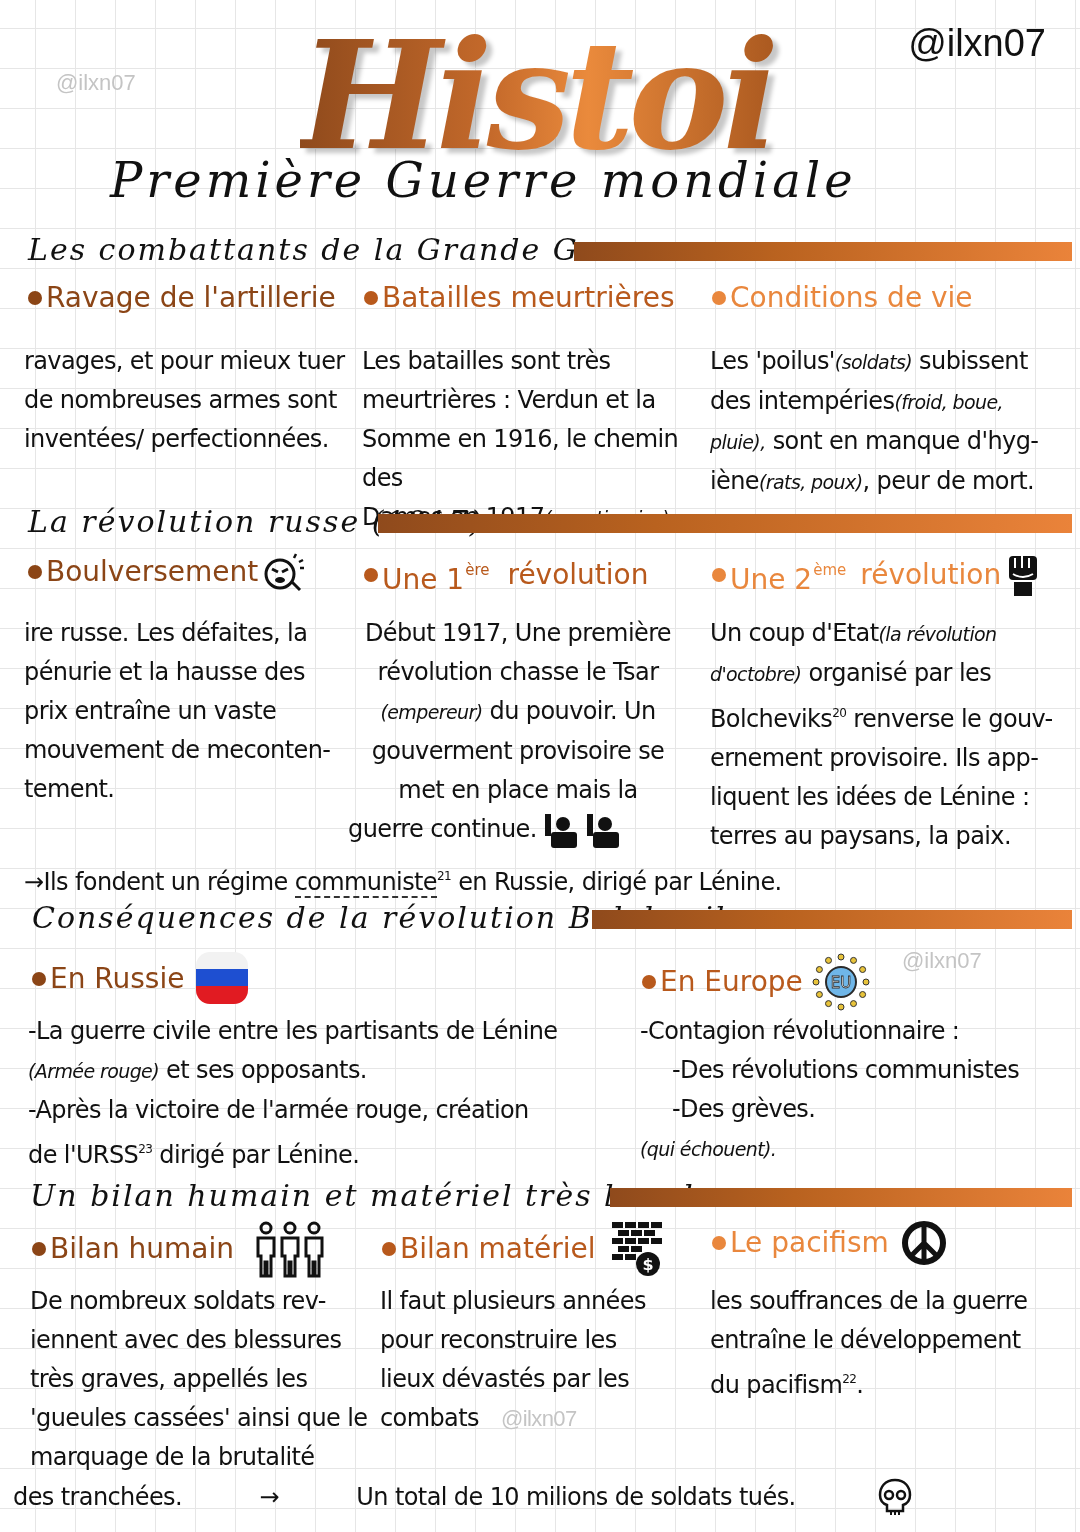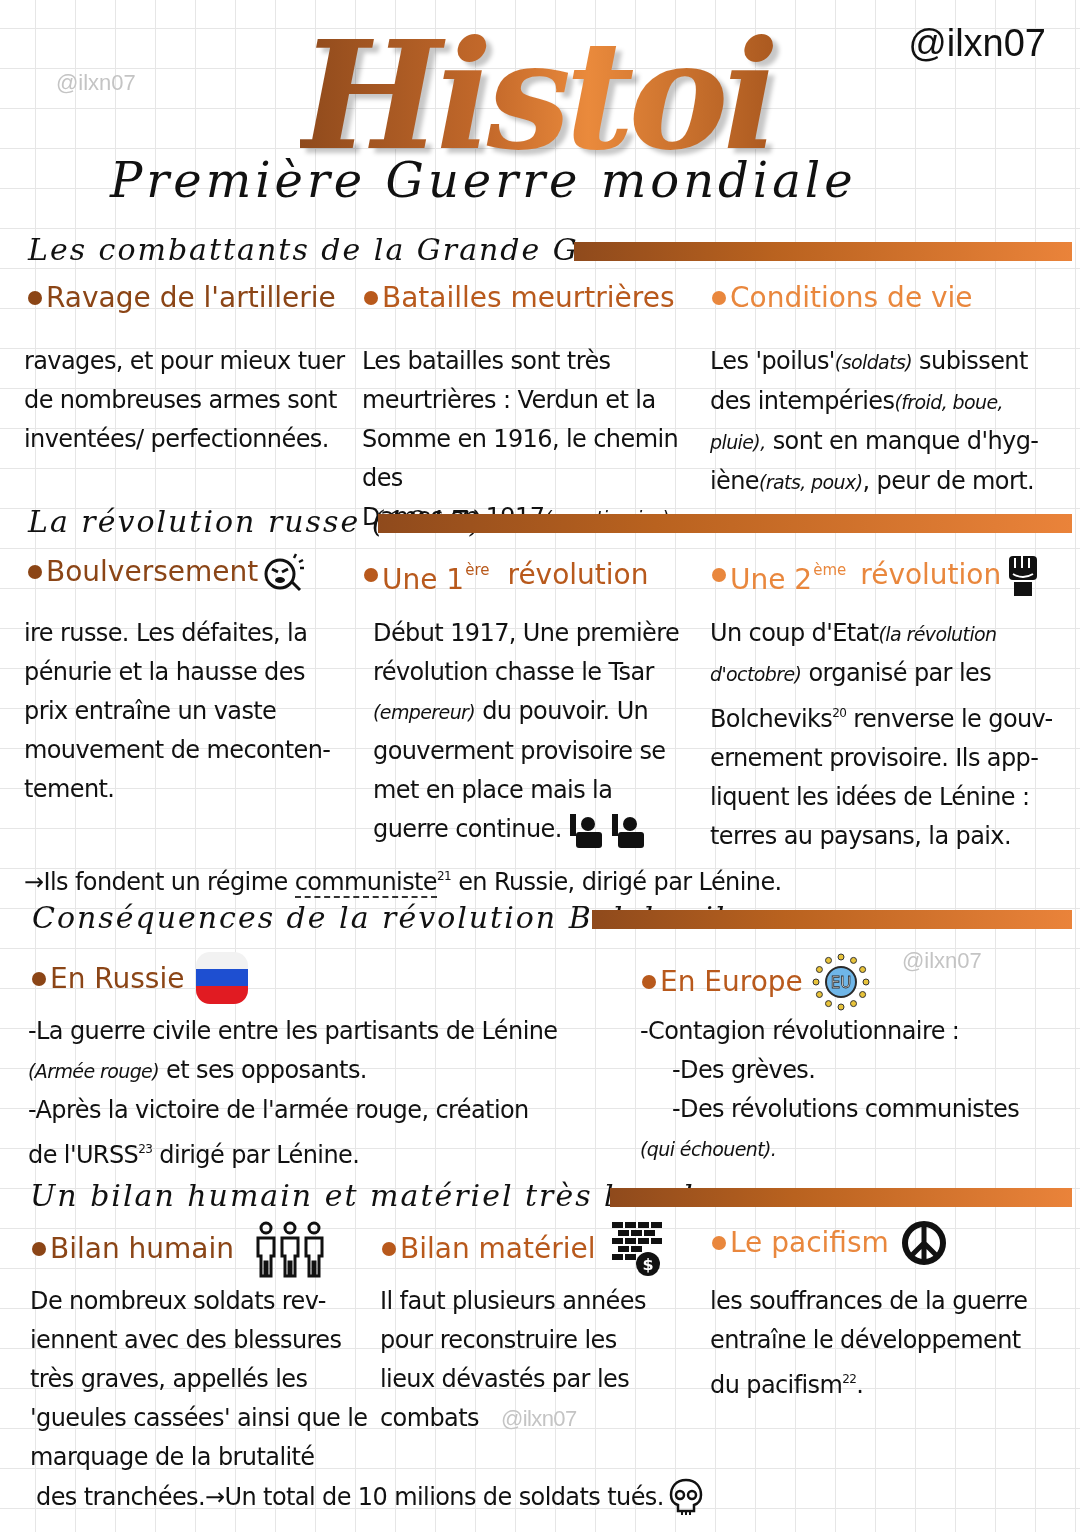--- a/index.html
+++ b/index.html
@@ -151,21 +151,21 @@
   </span>
 </div>
 
 <div class="abs body" style="left:24px;top:614px;width:330px;">
   <div>ire russe. Les défaites, la</div>
   <div>pénurie et la hausse des</div>
   <div>prix entraîne un vaste</div>
   <div>mouvement de meconten-</div>
   <div>tement.</div>
 </div>
-<div class="abs body" style="left:373px;top:614px;width:340px;">
+<div class="abs body" style="left:348px;top:614px;width:340px;text-align:center;">
   <div>Début 1917, Une première</div>
   <div>révolution chasse le Tsar</div>
   <div><span class="it">(empereur)</span><span> du pouvoir. Un</span></div>
   <div>gouverment provisoire se</div>
   <div>met en place mais la</div>
   <div style="display:flex;align-items:center;gap:6px;">
     <span>guerre continue.</span>
     <span class="icon">
       <svg width="88" height="36" viewBox="0 0 88 36">
           <g fill="#111">
@@ -241,22 +241,22 @@
 <div class="abs watermark" style="left:902px;top:948px;">@ilxn07</div>
 
 <div class="abs body" style="left:28px;top:1012px;width:600px;">
   <div>-La guerre civile entre les partisants de Lénine</div>
   <div><span class="it">(Armée rouge)</span><span> et ses opposants.</span></div>
   <div>-Après la victoire de l'armée rouge, création</div>
   <div><span>de l'URSS</span><sup>23</sup><span> dirigé par Lénine.</span></div>
 </div>
 <div class="abs body" style="left:640px;top:1012px;width:430px;">
   <div>-Contagion révolutionnaire :</div>
+  <div class="indent">-Des révolutions communistes</div>
   <div class="indent">-Des grèves.</div>
-  <div class="indent">-Des révolutions communistes</div>
   <div><span class="it">(qui échouent).</span></div>
 </div>
 
 <div class="abs sec-title" style="left:30px;top:1178px;">Un bilan humain et matériel très lourd</div>
 <div class="abs sec-bar" style="left:610px;top:1188px;width:462px;"></div>
 
 <div class="abs bh c1" style="left:32px;top:1220px;">
   <span class="dot"></span>
   <span>Bilan humain</span>
   <span class="icon" style="margin-left:14px;">
@@ -322,21 +322,21 @@
   <div>pour reconstruire les</div>
   <div>lieux dévastés par les</div>
   <div><span>combats</span><span class="watermark" style="margin-left:22px;">@ilxn07</span></div>
 </div>
 <div class="abs body" style="left:710px;top:1282px;width:365px;">
   <div>les souffrances de la guerre</div>
   <div>entraîne le développement</div>
   <div><span>du pacifism</span><sup>22</sup><span>.</span></div>
 </div>
 
-<div class="abs body" style="left:36px;top:1477px;width:900px;display:flex;align-items:center;">
+<div class="abs body" style="left:13px;top:1477px;width:900px;display:flex;align-items:center;justify-content:space-between;">
   <span>des tranchées. </span>
     <span>→</span>
     <span>Un total de 10 milions de soldats tués.</span>
   <span class="icon" style="margin-left:4px;">
     <svg width="36" height="40" viewBox="0 0 36 40">
         <path d="M18 3 C8 3 3 10 3 18 c0 6 4 9 7 10 v6 h16 v-6 c3 -1 7 -4 7 -10 C33 10 28 3 18 3 z" fill="none" stroke="#111" stroke-width="2.5"></path>
         <circle cx="12" cy="18" r="4" fill="none" stroke="#111" stroke-width="2.5"></circle>
         <circle cx="24" cy="18" r="4" fill="none" stroke="#111" stroke-width="2.5"></circle>
         <path d="M14 34 v4 M18 34 v4 M22 34 v4" stroke="#111" stroke-width="2"></path>
       </svg>

